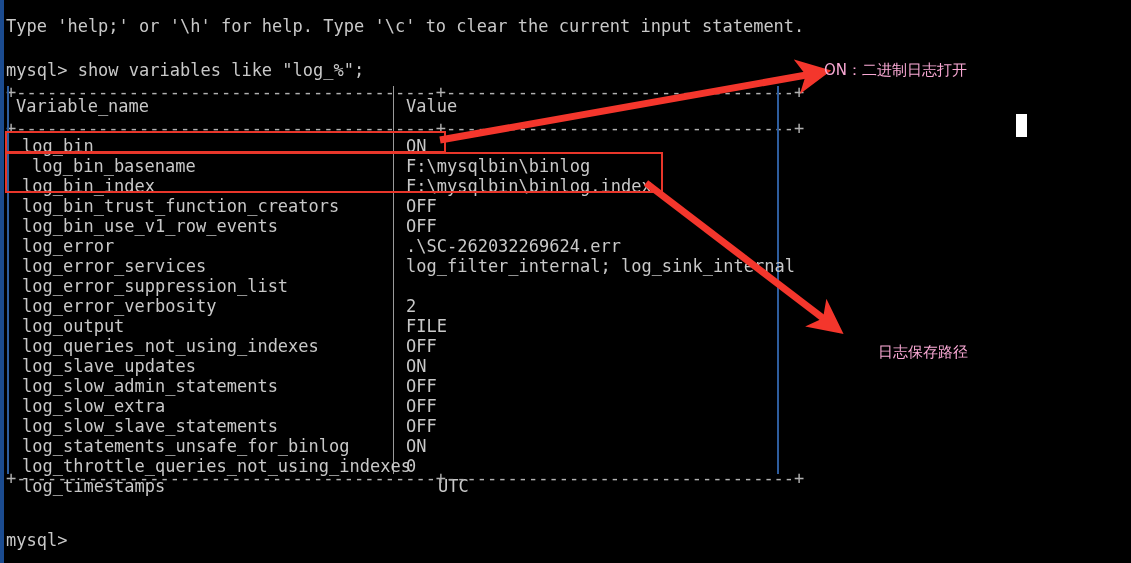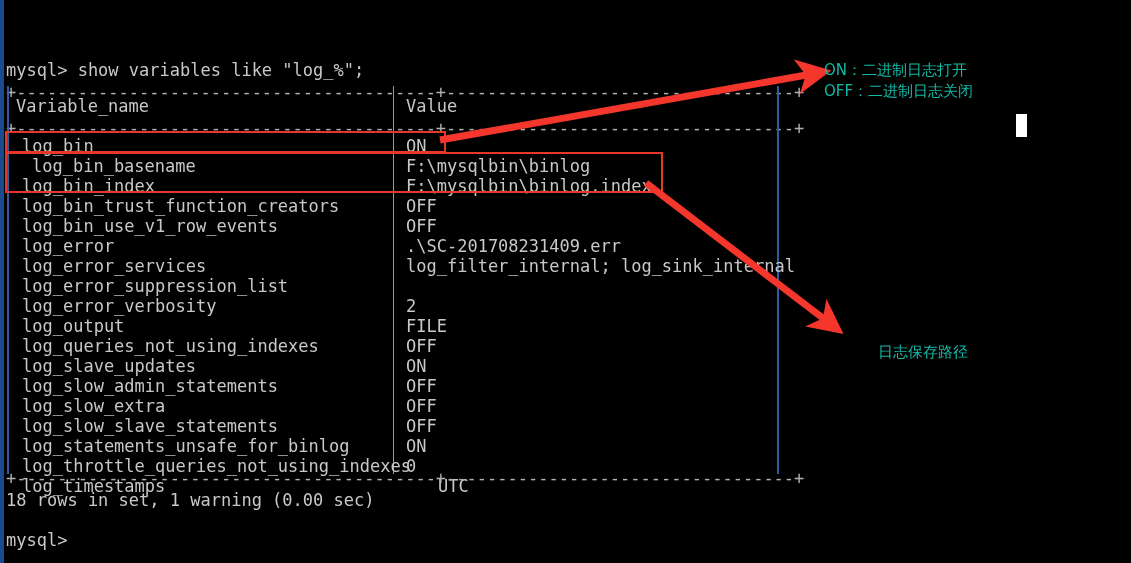--- a/index.html
+++ b/index.html
@@ -62,21 +62,21 @@
   .anno-box {
     position: absolute;
     border: 2px solid #e8362a;
     box-sizing: border-box;
     background: transparent;
     pointer-events: none;
   }
   .anno-text {
     position: absolute;
     white-space: pre;
-    color: #14b8a6;
+    color: #f9a8d4;
     font-size: 15px;
     line-height: 21px;
     font-family: "DejaVu Sans", "Liberation Sans", sans-serif;
   }
   .arrow-layer {
     position: absolute;
     left: 0; top: 0;
     width: 1131px;
     height: 563px;
     pointer-events: none;
@@ -86,20 +86,21 @@
     background: #ffffff;
   }
 </style>
 </head>
 <body>
 
 <div id="screen">
 
   <div class="edge-bar"></div>
 
+  <div class="tline" style="left:6px; top:14px;">Type 'help;' or '\h' for help. Type '\c' to clear the current input statement.</div>
 
   <div class="tline" style="left:6px; top:58px;">mysql&gt; show variables like "log_%";</div>
 
   <div>
 
     <div class="tbl-rule" style="left:6px; top:80px;">+-----------------------------------------+----------------------------------+</div>
 
     <div class="cell" style="left:16px; top:94px;text-align:center;">Variable_name</div>
     <div class="cell" style="left:406px; top:94px;">Value</div>
 
@@ -126,53 +127,51 @@
     <div class="cell" style="left:22px; top:414px;">log_slow_slave_statements</div>
     <div class="cell" style="left:22px; top:434px;">log_statements_unsafe_for_binlog</div>
     <div class="cell" style="left:22px; top:454px;">log_throttle_queries_not_using_indexes</div>
     <div class="cell" style="left:22px; top:474px;">log_timestamps</div>
 
     <div class="cell" style="left:406px; top:134px;">ON</div>
     <div class="cell" style="left:406px; top:154px;">F:\mysqlbin\binlog</div>
     <div class="cell" style="left:406px; top:174px;">F:\mysqlbin\binlog.index</div>
     <div class="cell" style="left:406px; top:194px;">OFF</div>
     <div class="cell" style="left:406px; top:214px;">OFF</div>
-    <div class="cell" style="left:406px; top:234px;">.\SC-201708231409.err</div>
+    <div class="cell" style="left:406px; top:234px;">.\SC-262032269624.err</div>
     <div class="cell" style="left:406px; top:254px;">log_filter_internal; log_sink_internal</div>
     <div class="cell" style="left:406px; top:274px;"></div>
     <div class="cell" style="left:406px; top:294px;">2</div>
     <div class="cell" style="left:406px; top:314px;">FILE</div>
     <div class="cell" style="left:406px; top:334px;">OFF</div>
     <div class="cell" style="left:406px; top:354px;">ON</div>
     <div class="cell" style="left:406px; top:374px;">OFF</div>
     <div class="cell" style="left:406px; top:394px;">OFF</div>
     <div class="cell" style="left:406px; top:414px;">OFF</div>
     <div class="cell" style="left:406px; top:434px;">ON</div>
     <div class="cell" style="left:406px; top:454px;">0</div>
     <div class="cell" style="left:406px; top:474px;margin-left:32px;">UTC</div>
 
     <div class="tbl-rule" style="left:6px; top:466px;">+-----------------------------------------+----------------------------------+</div>
   </div>
 
-  <div class="tline" style="left:6px; top:488px;">18 rows in set, 1 warning (0.00 sec)</div>
 
   <div class="tline" style="left:6px; top:528px;">mysql&gt;</div>
 
   <div class="cursor-block" style="left:1016px; top:114px; width:11px; height:23px;"></div>
 
   <div class="anno-box" style="left:5px; top:131px; width:441px; height:22px;"></div>
   <div class="anno-box" style="left:5px; top:152px; width:658px; height:41px;"></div>
 
   <svg class="arrow-layer" viewBox="0 0 1131 563" xmlns="http://www.w3.org/2000/svg">
     <defs>
       <marker id="ah" markerWidth="5" markerHeight="5" refX="2.2" refY="2.5" orient="auto" markerUnits="strokeWidth">
         <path d="M0,0 L5,2.5 L0,5 L1.3,2.5 z" fill="#f4362c"></path>
       </marker>
     </defs>
     <line x1="440" y1="140" x2="812" y2="74" stroke="#f4362c" stroke-width="7" marker-end="url(#ah)"></line>
     <line x1="646" y1="183" x2="828" y2="322" stroke="#f4362c" stroke-width="7" marker-end="url(#ah)"></line>
   </svg>
 
   <div class="anno-text" style="left:824px; top:60px;">ON：二进制日志打开</div>
-  <div class="anno-text" style="left:824px; top:81px;">OFF：二进制日志关闭</div>
   <div class="anno-text" style="left:878px; top:342px;">日志保存路径</div>
 
 </div>
 
 </body></html>

